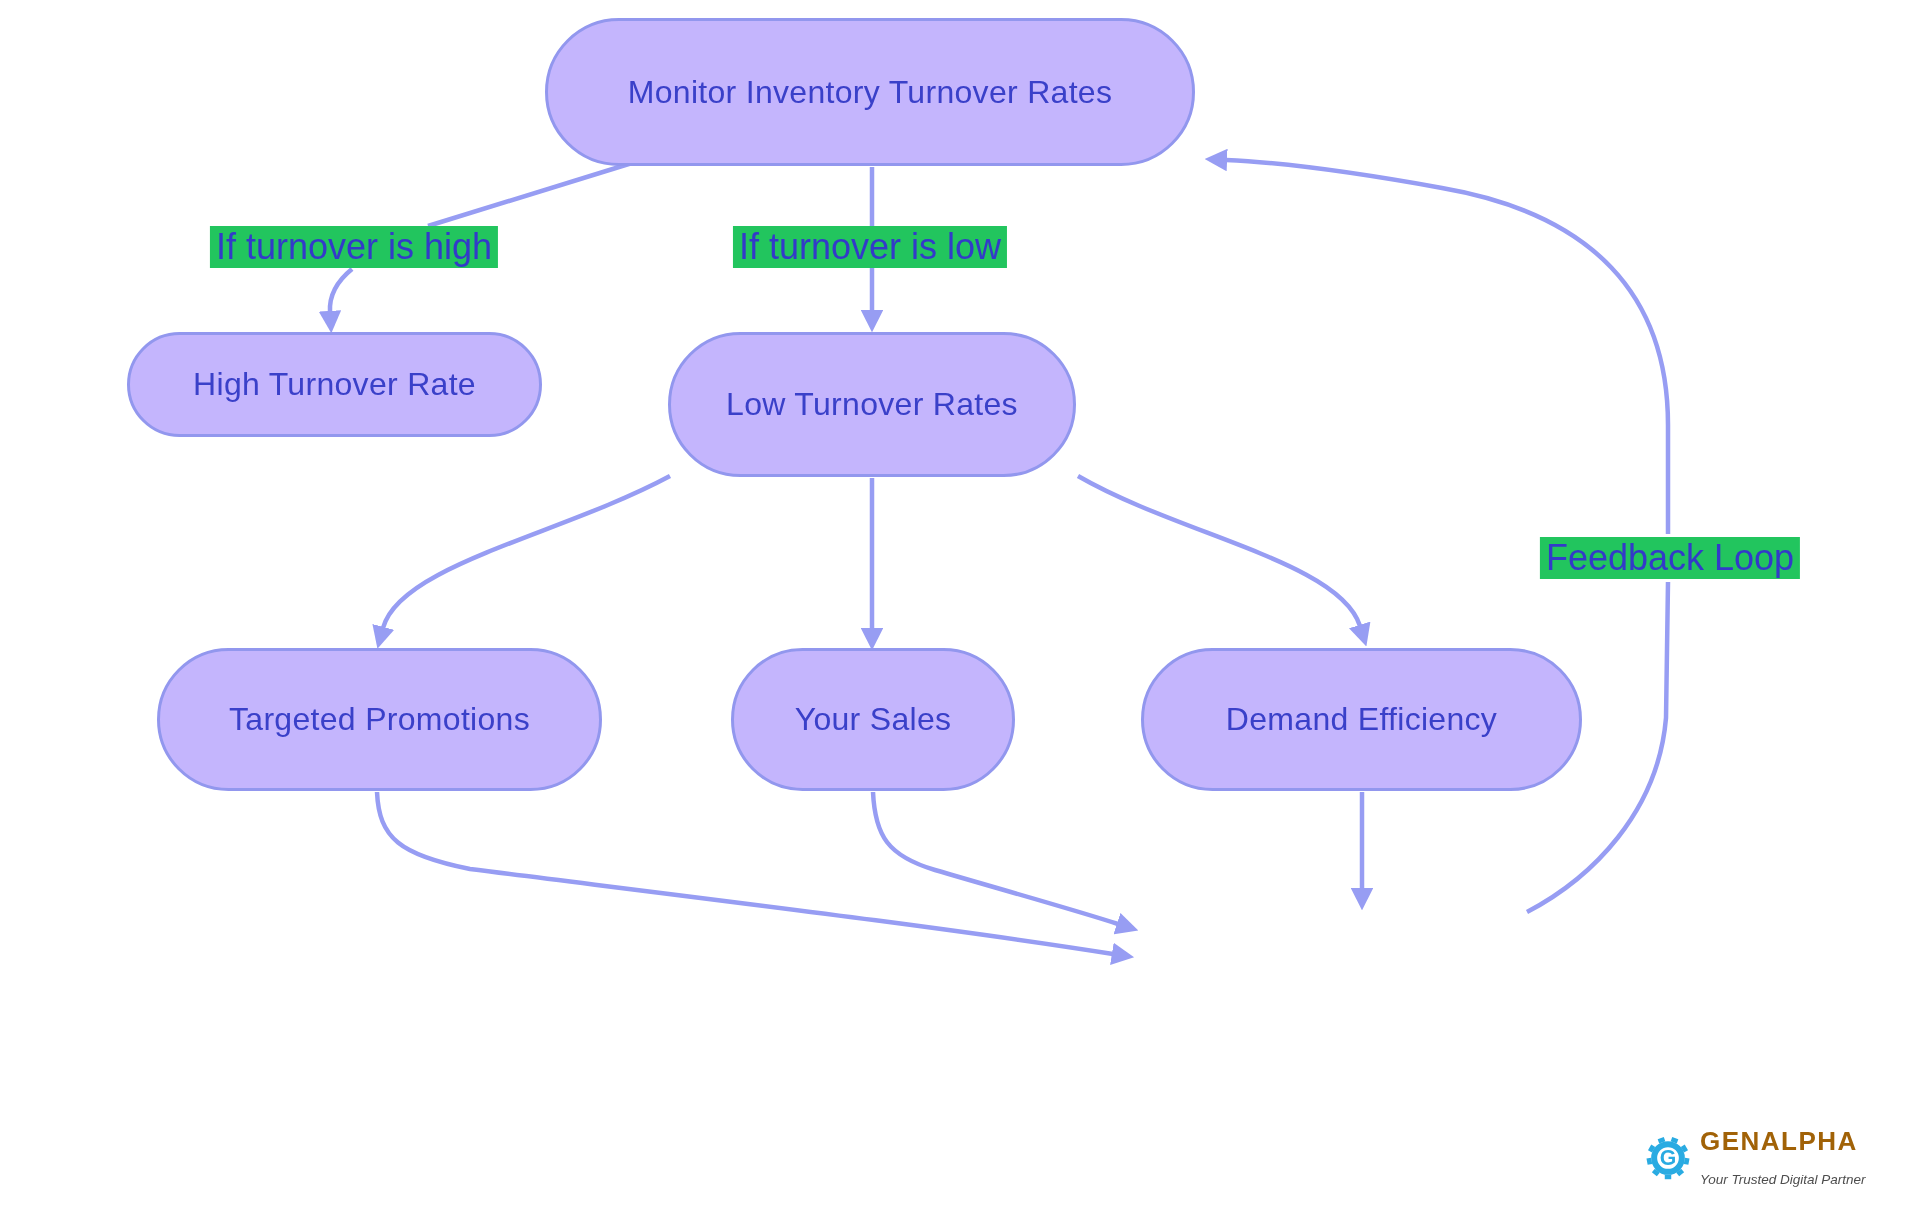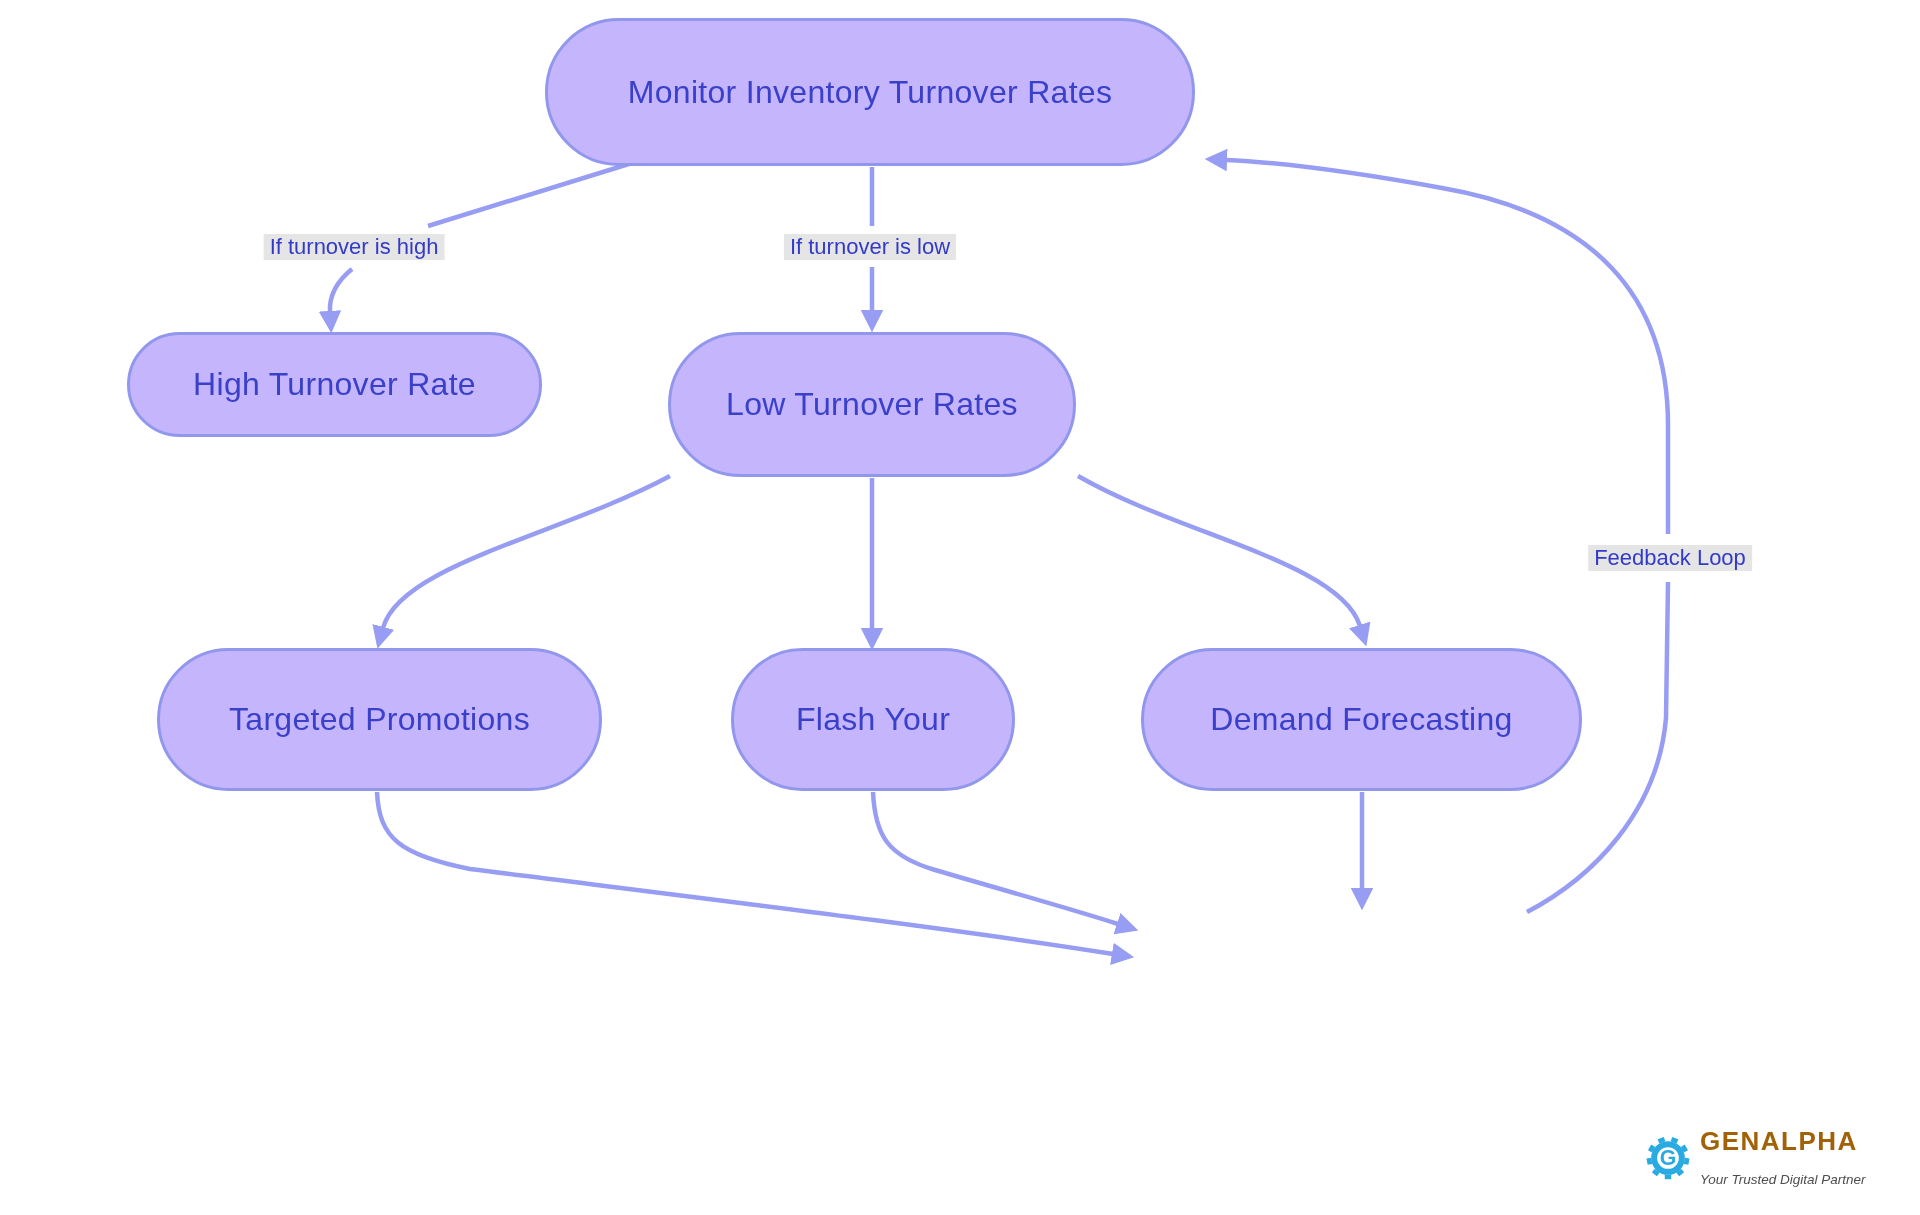--- a/index.html
+++ b/index.html
@@ -27,23 +27,23 @@
     justify-content: center;
     color: #3a40c9;
     font-size: 32px;
     letter-spacing: 0.3px;
     white-space: nowrap;
   }
   .edge-label {
     position: absolute;
     transform: translate(-50%, -50%);
     color: #333ac9;
-    font-size: 22px;
+    font-size: 36px;
     white-space: nowrap;
-    background: #e5e5e5;
+    background: #22c55e;
     padding: 0 6px;
     text-align: center;
   }
   .node-monitor   { left: 545px;  top: 18px;  width: 650px; height: 148px; }
   .node-high      { left: 127px;  top: 332px; width: 415px; height: 105px; }
   .node-low       { left: 668px;  top: 332px; width: 408px; height: 145px; }
   .node-targeted  { left: 157px;  top: 648px; width: 445px; height: 143px; }
   .node-flash     { left: 731px;  top: 648px; width: 284px; height: 143px; }
   .node-demand    { left: 1141px; top: 648px; width: 441px; height: 143px; }
   .node-improved  { left: 1152px; top: 912px; width: 422px; height: 146px; }
@@ -106,22 +106,22 @@
     <path d="M 1362 792 L 1362 889" stroke="#979df3" stroke-width="4.5" marker-end="url(#arrow)"></path>
 
     <path d="M 1527 912 C 1592 878 1658 812 1666 718 L 1668 582" stroke="#979df3" stroke-width="4.5"></path>
     <path d="M 1668 534 L 1668 425 C 1668 295 1592 214 1442 188 C 1348 171 1272 162 1226 160" stroke="#979df3" stroke-width="4.5" marker-end="url(#arrow)"></path>
   </svg>
 
   <div class="node node-monitor">Monitor Inventory Turnover Rates</div>
   <div class="node node-high">High Turnover Rate</div>
   <div class="node node-low">Low Turnover Rates</div>
   <div class="node node-targeted">Targeted Promotions</div>
-  <div class="node node-flash">Flash Your</div>
-  <div class="node node-demand">Demand Forecasting</div>
+  <div class="node node-flash">Your Sales</div>
+  <div class="node node-demand">Demand Efficiency</div>
 
   <div class="edge-label label-high">If turnover is high</div>
   <div class="edge-label label-feedback">Feedback Loop</div>
   <div class="edge-label label-low">If turnover is low</div>
 
   <div class="brand">
     <svg class="brand-gear" viewBox="0 0 52 52" xmlns="http://www.w3.org/2000/svg">
       <g stroke="#29abe2" stroke-width="7" fill="none">
         <line x1="43.7" y1="29.1" x2="48.7" y2="30.0"></line>
         <line x1="37.6" y1="39.8" x2="40.8" y2="43.6"></line>

